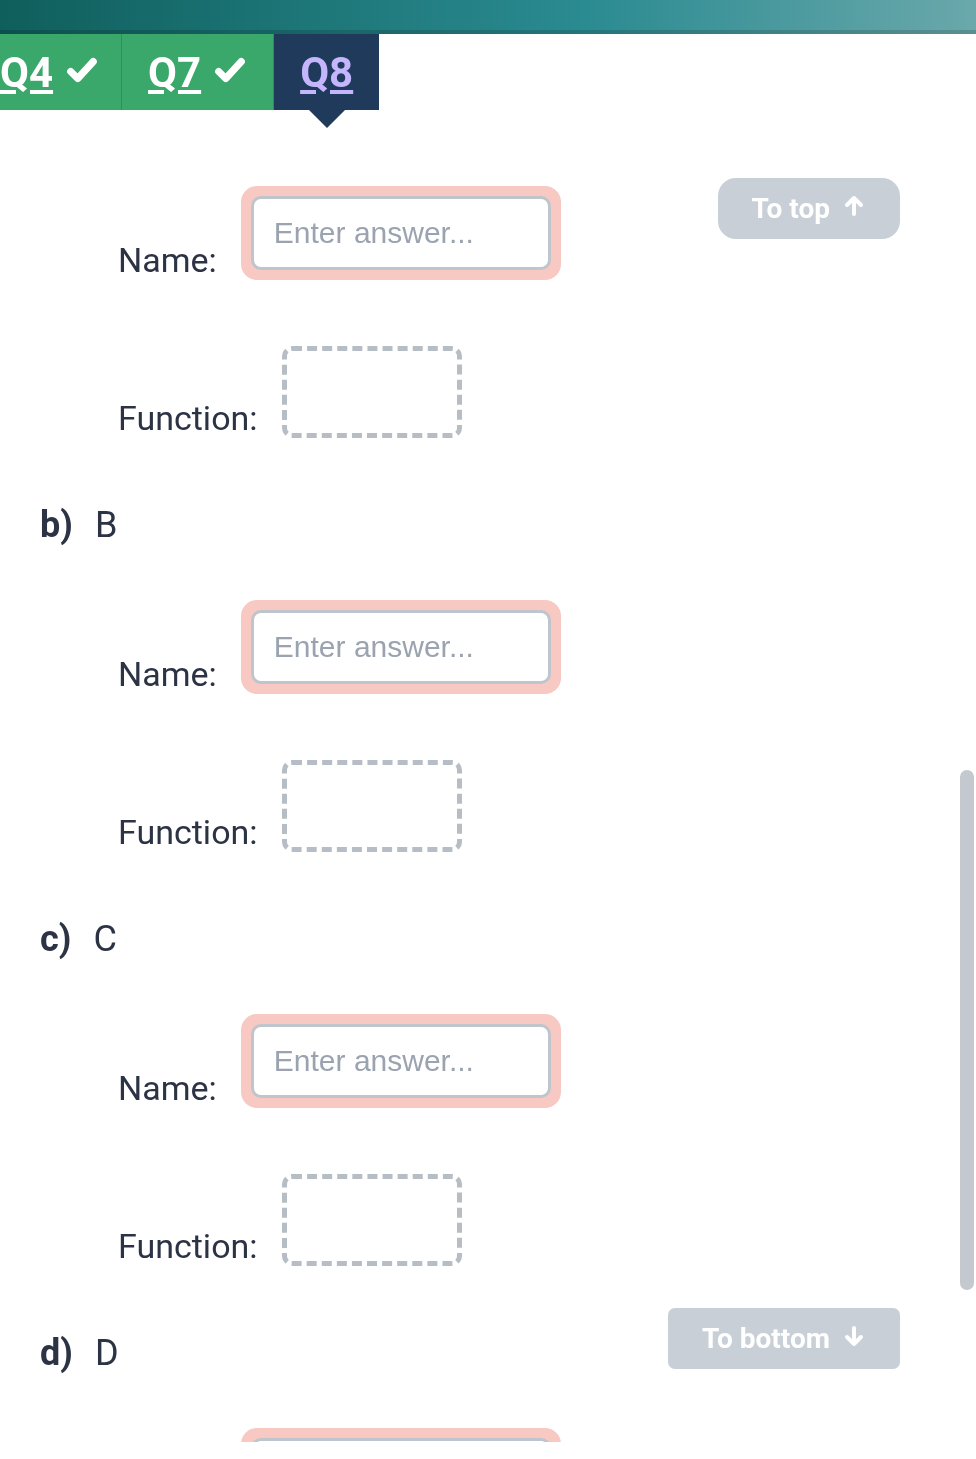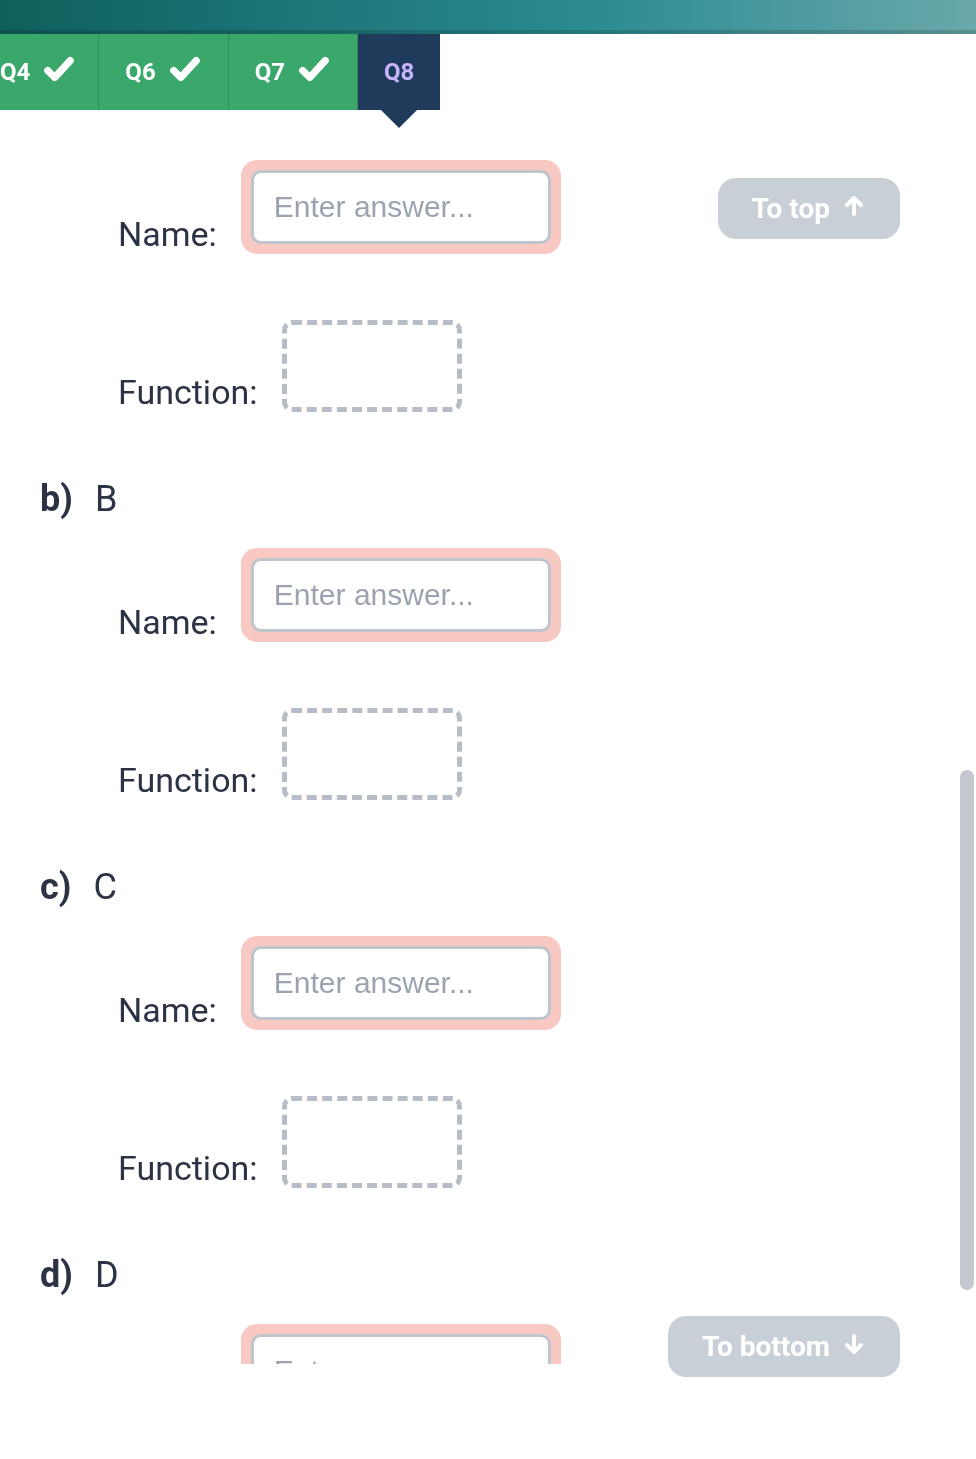--- a/index.html
+++ b/index.html
@@ -38,28 +38,29 @@
     display:flex;
     height:76px;
     width:100%;
   }
   .qt{
     flex:0 0 auto;
     display:flex;
     align-items:center;
     justify-content:center;
     gap:12px;
-    font-size:24px;
+    font-size:42px;
     font-weight:700;
     height:100%;
     padding:0 26px;
     color:#fff;
     background:var(--tab-green);
     border-right:1px solid var(--tab-green-border);
     position:relative;
+    text-decoration:underline;
   }
   .qt.first{padding-left:0;padding-right:22px;}
   .qt .label{}
   .qt .check svg{width:34px;height:34px;stroke:#fff;stroke-width:5;fill:none;stroke-linecap:round;stroke-linejoin:round;}
   .qt.active{
     background:var(--tab-dark);
     color:#c4b5fd;
     border-right:none;
   }
   .qt.active::after{
@@ -109,20 +110,21 @@
   .row .lbl{
     font-size:34px;
     color:var(--text);
   }
 
   .answer-wrap{
     position:relative;
     padding:10px;
     border-radius:16px;
     background:var(--error);
+    margin-top:26px;
   }
   .answer-input{
     width:300px;
     height:74px;
     box-sizing:border-box;
     border:3px solid var(--input-border);
     border-radius:10px;
     background:#fff;
     font-size:30px;
     padding:0 20px;
@@ -148,21 +150,21 @@
     background:var(--chip);
     color:var(--chip-text);
     font-size:28px;
     font-weight:700;
     padding:14px 34px;
     border-radius:18px;
     cursor:pointer;
   }
   .pill svg{width:24px;height:24px;stroke:#fff;stroke-width:4;fill:none;stroke-linecap:round;stroke-linejoin:round;}
   .pill.top{top:68px;}
-  .pill.bottom{bottom:82px;}
+  .pill.bottom{bottom:90px;border-radius:7px;}
 
   
   .scrolltrack{
     position:absolute;
     right:0;
     top:110px;
     bottom:0;
     width:18px;
   }
   .scrolltrack .thumb{
@@ -178,28 +180,20 @@
   .cutoff{height:40px;overflow:hidden;}
 </style>
 </head>
 <body>
 
 <div class="titlebar"></div>
 
 <div class="tabstrip">
   <div class="qt first">
     <span class="label">Q4</span>
-    <span class="check">
-      <svg viewBox="0 0 24 24">
-          <path d="M4 13 L9 18 L20 6"></path>
-        </svg>
-    </span>
-  </div>
-  <div class="qt">
-    <span class="label">Q6</span>
     <span class="check">
       <svg viewBox="0 0 24 24">
           <path d="M4 13 L9 18 L20 6"></path>
         </svg>
     </span>
   </div>
   <div class="qt">
     <span class="label">Q7</span>
     <span class="check">
       <svg viewBox="0 0 24 24">

